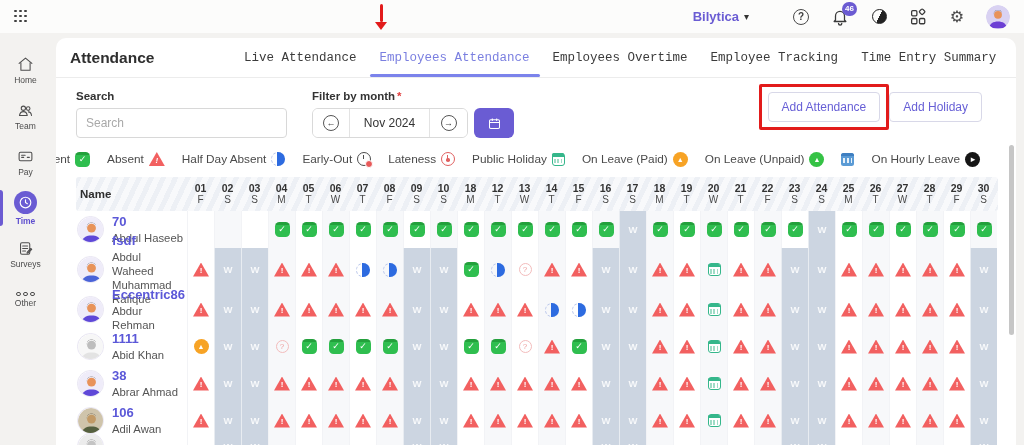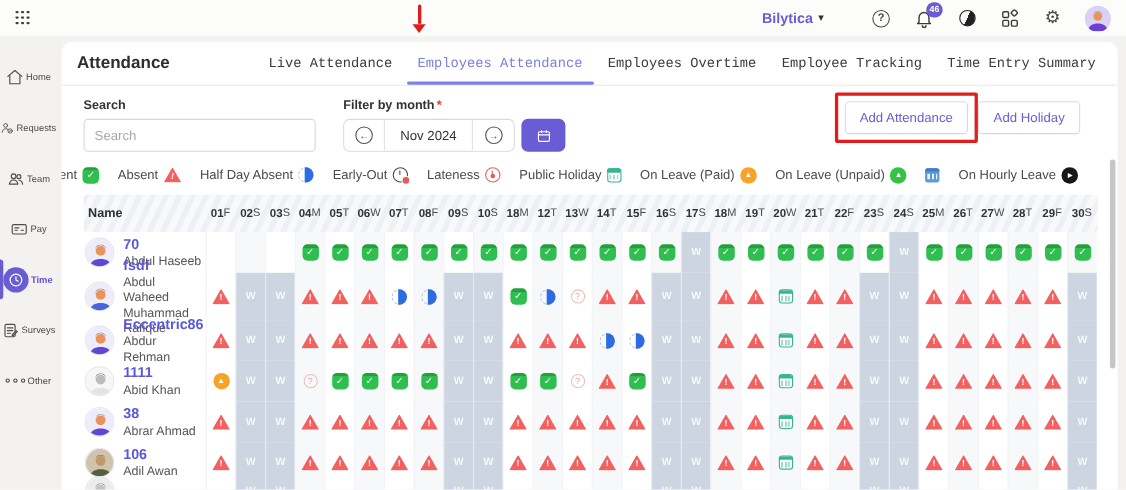--- a/index.html
+++ b/index.html
@@ -19,21 +19,21 @@
     font-size:8px;font-weight:700;border-radius:8px;display:flex;align-items:center;justify-content:center;padding:0 3px;}
   .halfmoon{width:15px;height:15px;border:1.6px solid #222;border-radius:50%;background:linear-gradient(115deg,transparent 49%,#222 49%);}
   .gear{font-size:16px;color:#4a4a4a;line-height:1;}
   .tb-avatar{width:24px;height:24px;border-radius:50%;overflow:hidden;flex:none;}
   
   .anno-arrow{position:absolute;left:374px;top:4px;width:14px;display:flex;flex-direction:column;align-items:center;z-index:60;}
   .anno-arrow .line{width:3px;height:18px;background:var(--annotation);border-radius:2px;}
   .anno-arrow .head{width:0;height:0;border-left:6px solid transparent;border-right:6px solid transparent;border-top:8px solid var(--annotation);}
   
   .sidebar{position:absolute;left:0;top:33px;width:51px;bottom:0;padding-top:14px;}
-  .sb-item{position:relative;height:46px;display:flex;flex-direction:row;align-items:center;justify-content:center;gap:2px;cursor:pointer;}
+  .sb-item{position:relative;height:46px;display:flex;flex-direction:column;align-items:center;justify-content:center;gap:2px;cursor:pointer;}
   .sb-item .lbl{font-size:8.5px;color:#4b4b4b;}
   .sb-item svg{stroke:#4e4e4e;fill:none;stroke-width:1.5;stroke-linecap:round;stroke-linejoin:round;}
   .sb-item.active .lbl{color:#5f50cf;font-weight:700;}
   .sb-item.active::before{content:"";position:absolute;left:0;top:5px;bottom:5px;width:3px;background:#6b5bd2;border-radius:0 3px 3px 0;}
   .time-circ{width:23px;height:23px;border-radius:50%;background:var(--accent);display:flex;align-items:center;justify-content:center;}
   .time-circ svg{stroke:#fff;stroke-width:1.8;}
   .dots3{display:flex;gap:2.5px;}
   .dots3 i{width:4.5px;height:4.5px;border:1.3px solid #4e4e4e;border-radius:50%;}
   
   .card{position:absolute;left:56px;top:38px;width:960px;bottom:0;background:#fff;border-radius:10px 10px 0 0;overflow:hidden;}
@@ -96,21 +96,21 @@
   .ic-calblue{width:13px;height:13px;background:#5b9bd5;border-radius:2.5px;position:relative;}
   .ic-calblue::before{content:"";position:absolute;left:0;right:0;top:0;height:3.5px;background:#3f7fc1;border-radius:2.5px 2.5px 0 0;}
   .ic-calblue::after{content:"";position:absolute;left:2px;right:2px;top:5.5px;height:5px;
     background:repeating-linear-gradient(90deg,rgba(255,255,255,.85) 0 2px,transparent 2px 4px);}
   
   .table{margin:8px 0 0 20px;width:922px;}
   .thead{display:flex;height:34px;align-items:center;
     background:repeating-linear-gradient(115deg,#edf0f5 0 5px,#f8f9fb 5px 11px);border-radius:3px;}
   .name-head{width:111px;flex:none;font-size:11.5px;font-weight:700;color:#2e2e2e;padding-left:4px;}
   .day-col{width:27px;flex:none;display:flex;align-items:center;justify-content:center;}
-  .day-col.head{flex-direction:row;background:transparent;}
+  .day-col.head{flex-direction:column;background:transparent;}
   .dnum{font-size:10.5px;font-weight:700;color:#333;line-height:1.2;}
   .ddow{font-size:10px;color:#4a4a4a;line-height:1.2;}
   .tbody .trow{display:flex;height:37px;}
   .tbody .trow.tall{height:43px;}
   .tbody .trow.partial{height:14px;}
   .tbody .day-col{border-left:1px solid #f2f3f6;}
   .tbody .day-col.stripe{background:#f7f8fa;}
   .tbody .day-col.wcell{background:var(--weekend-bg);border-left:1px solid rgba(255,255,255,.55);}
   .wletter{font-size:9.5px;font-weight:700;color:rgba(255,255,255,.85);}
   .name-cell{width:111px;flex:none;display:flex;align-items:center;gap:8px;padding:2px 2px 2px 1px;}
@@ -185,29 +185,20 @@
 <div class="sidebar">
   <div class="sb-item">
     <svg width="17" height="17" viewBox="0 0 24 24">
         <path d="M3 10.5 12 3l9 7.5"></path>
         <path d="M5.5 9.5V20h13V9.5"></path>
       </svg>
     <span class="lbl">Home</span>
   </div>
   <div class="sb-item">
     <svg width="17" height="17" viewBox="0 0 24 24">
-        <circle cx="9.5" cy="7.5" r="3.2"></circle>
-        <path d="M3.5 19c.5-4 3-6 6-6 1.4 0 2.8.4 3.9 1.3"></path>
-        <circle cx="16.8" cy="16.6" r="3.6"></circle>
-        <path d="m15.4 16.7 1.1 1 1.9-2.1"></path>
-      </svg>
-    <span class="lbl">Requests</span>
-  </div>
-  <div class="sb-item">
-    <svg width="17" height="17" viewBox="0 0 24 24">
         <circle cx="9" cy="8.8" r="3"></circle>
         <circle cx="15.8" cy="9.3" r="2.5"></circle>
         <path d="M3.5 19c.6-3.6 2.8-5.4 5.5-5.4s4.9 1.8 5.5 5.4z"></path>
         <path d="M16 13.9c2.2.1 4 1.7 4.5 5.1"></path>
       </svg>
     <span class="lbl">Team</span>
   </div>
   <div class="sb-item">
     <svg width="17" height="17" viewBox="0 0 24 24">
         <rect x="3" y="6" width="18" height="12" rx="2"></rect>

